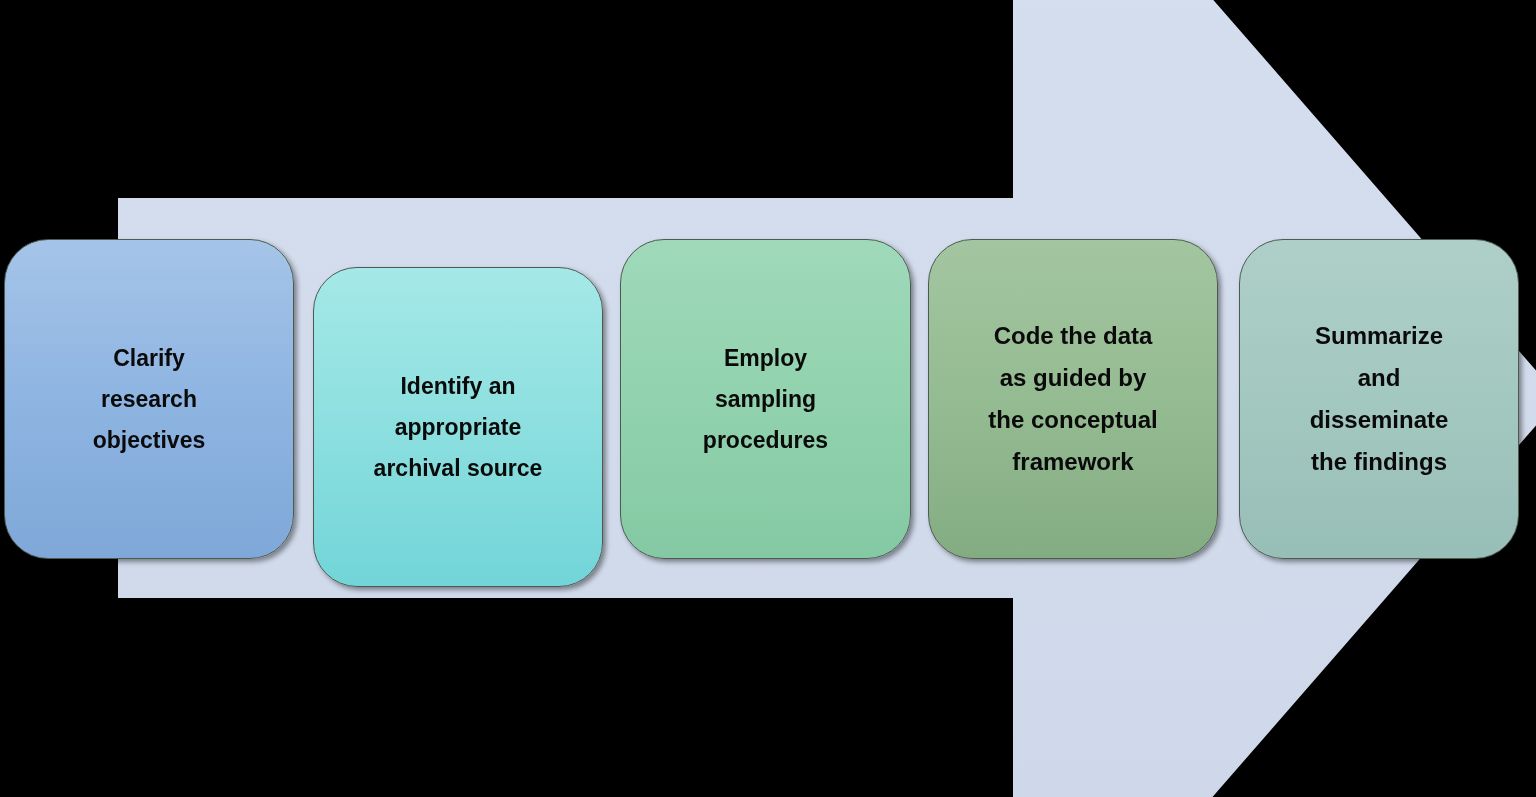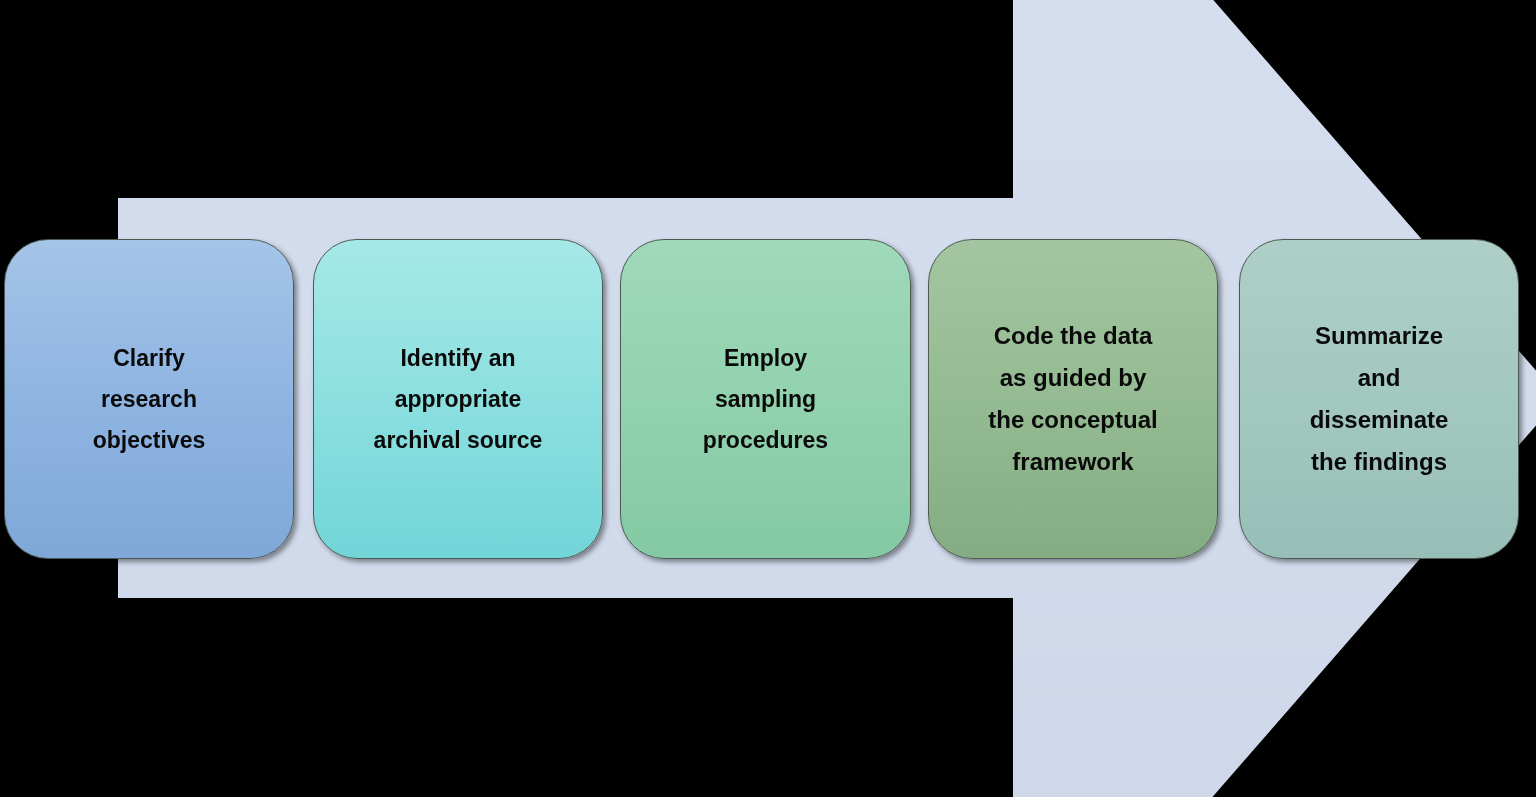--- a/index.html
+++ b/index.html
@@ -56,21 +56,21 @@
     display: block;
     width: 100%;
     padding: 0 8px;
     font-weight: bold;
     color: #0a0a0a;
     white-space: pre-line;
   }
 
   
   .b1 { left: 4px;    width: 290px; }
-  .b2 { left: 313px;  width: 290px; }
+  .b2 { left: 313px;  width: 290px; margin-top: 28px; }
   .b3 { left: 620px;  width: 291px; }
   .b4 { left: 928px;  width: 290px; }
   .b5 { left: 1239px; width: 280px; }
 
   
   .b1 { background: linear-gradient(to bottom, #a5c4e8 0%, #8fb5e2 48%, #7fa8d8 100%); }
   .b2 { background: linear-gradient(to bottom, #a6e8e8 0%, #8fe0e0 45%, #72d5d8 100%); }
   .b3 { background: linear-gradient(to bottom, #9fd9ba 0%, #92d2ae 50%, #84c9a3 100%); }
   .b4 { background: linear-gradient(to bottom, #a3c6a0 0%, #95bb92 50%, #84ac83 100%); }
   .b5 { background: linear-gradient(to bottom, #aecfc8 0%, #a3c8c0 50%, #97beb7 100%); }

